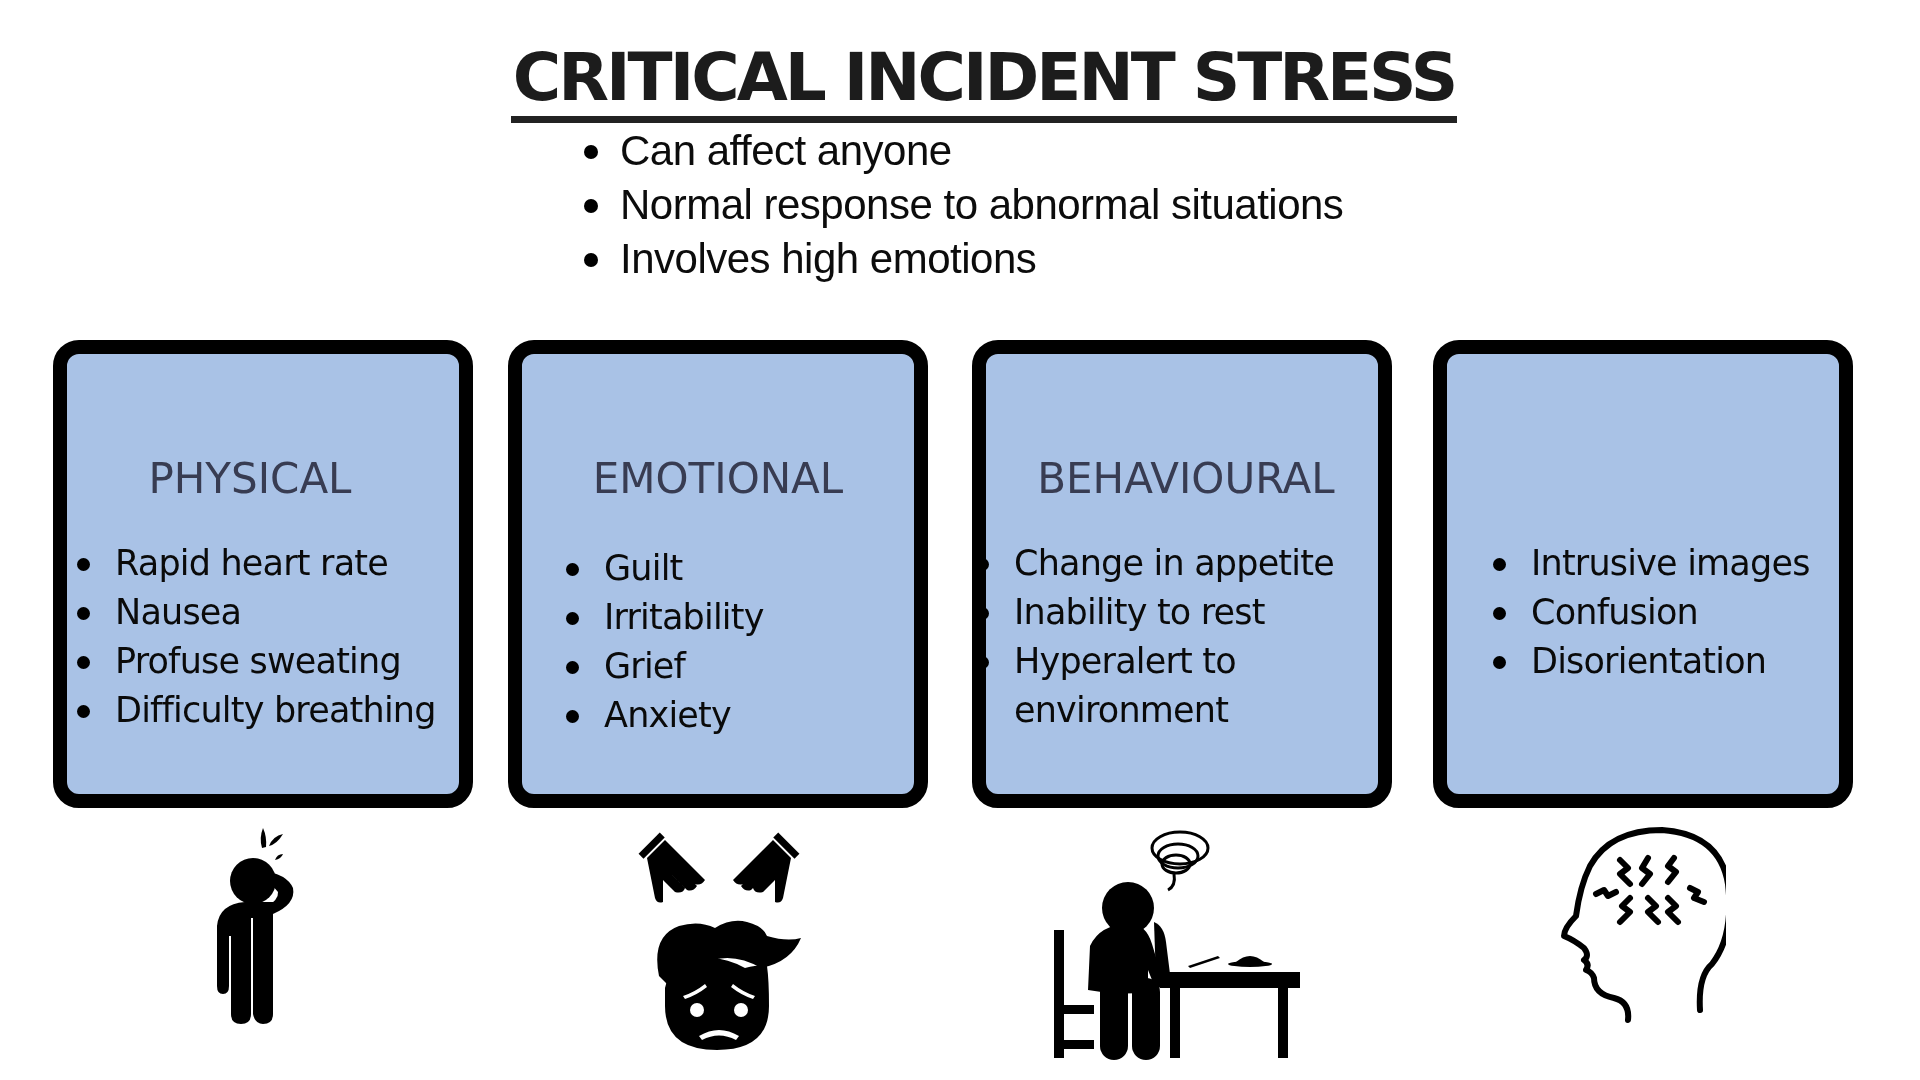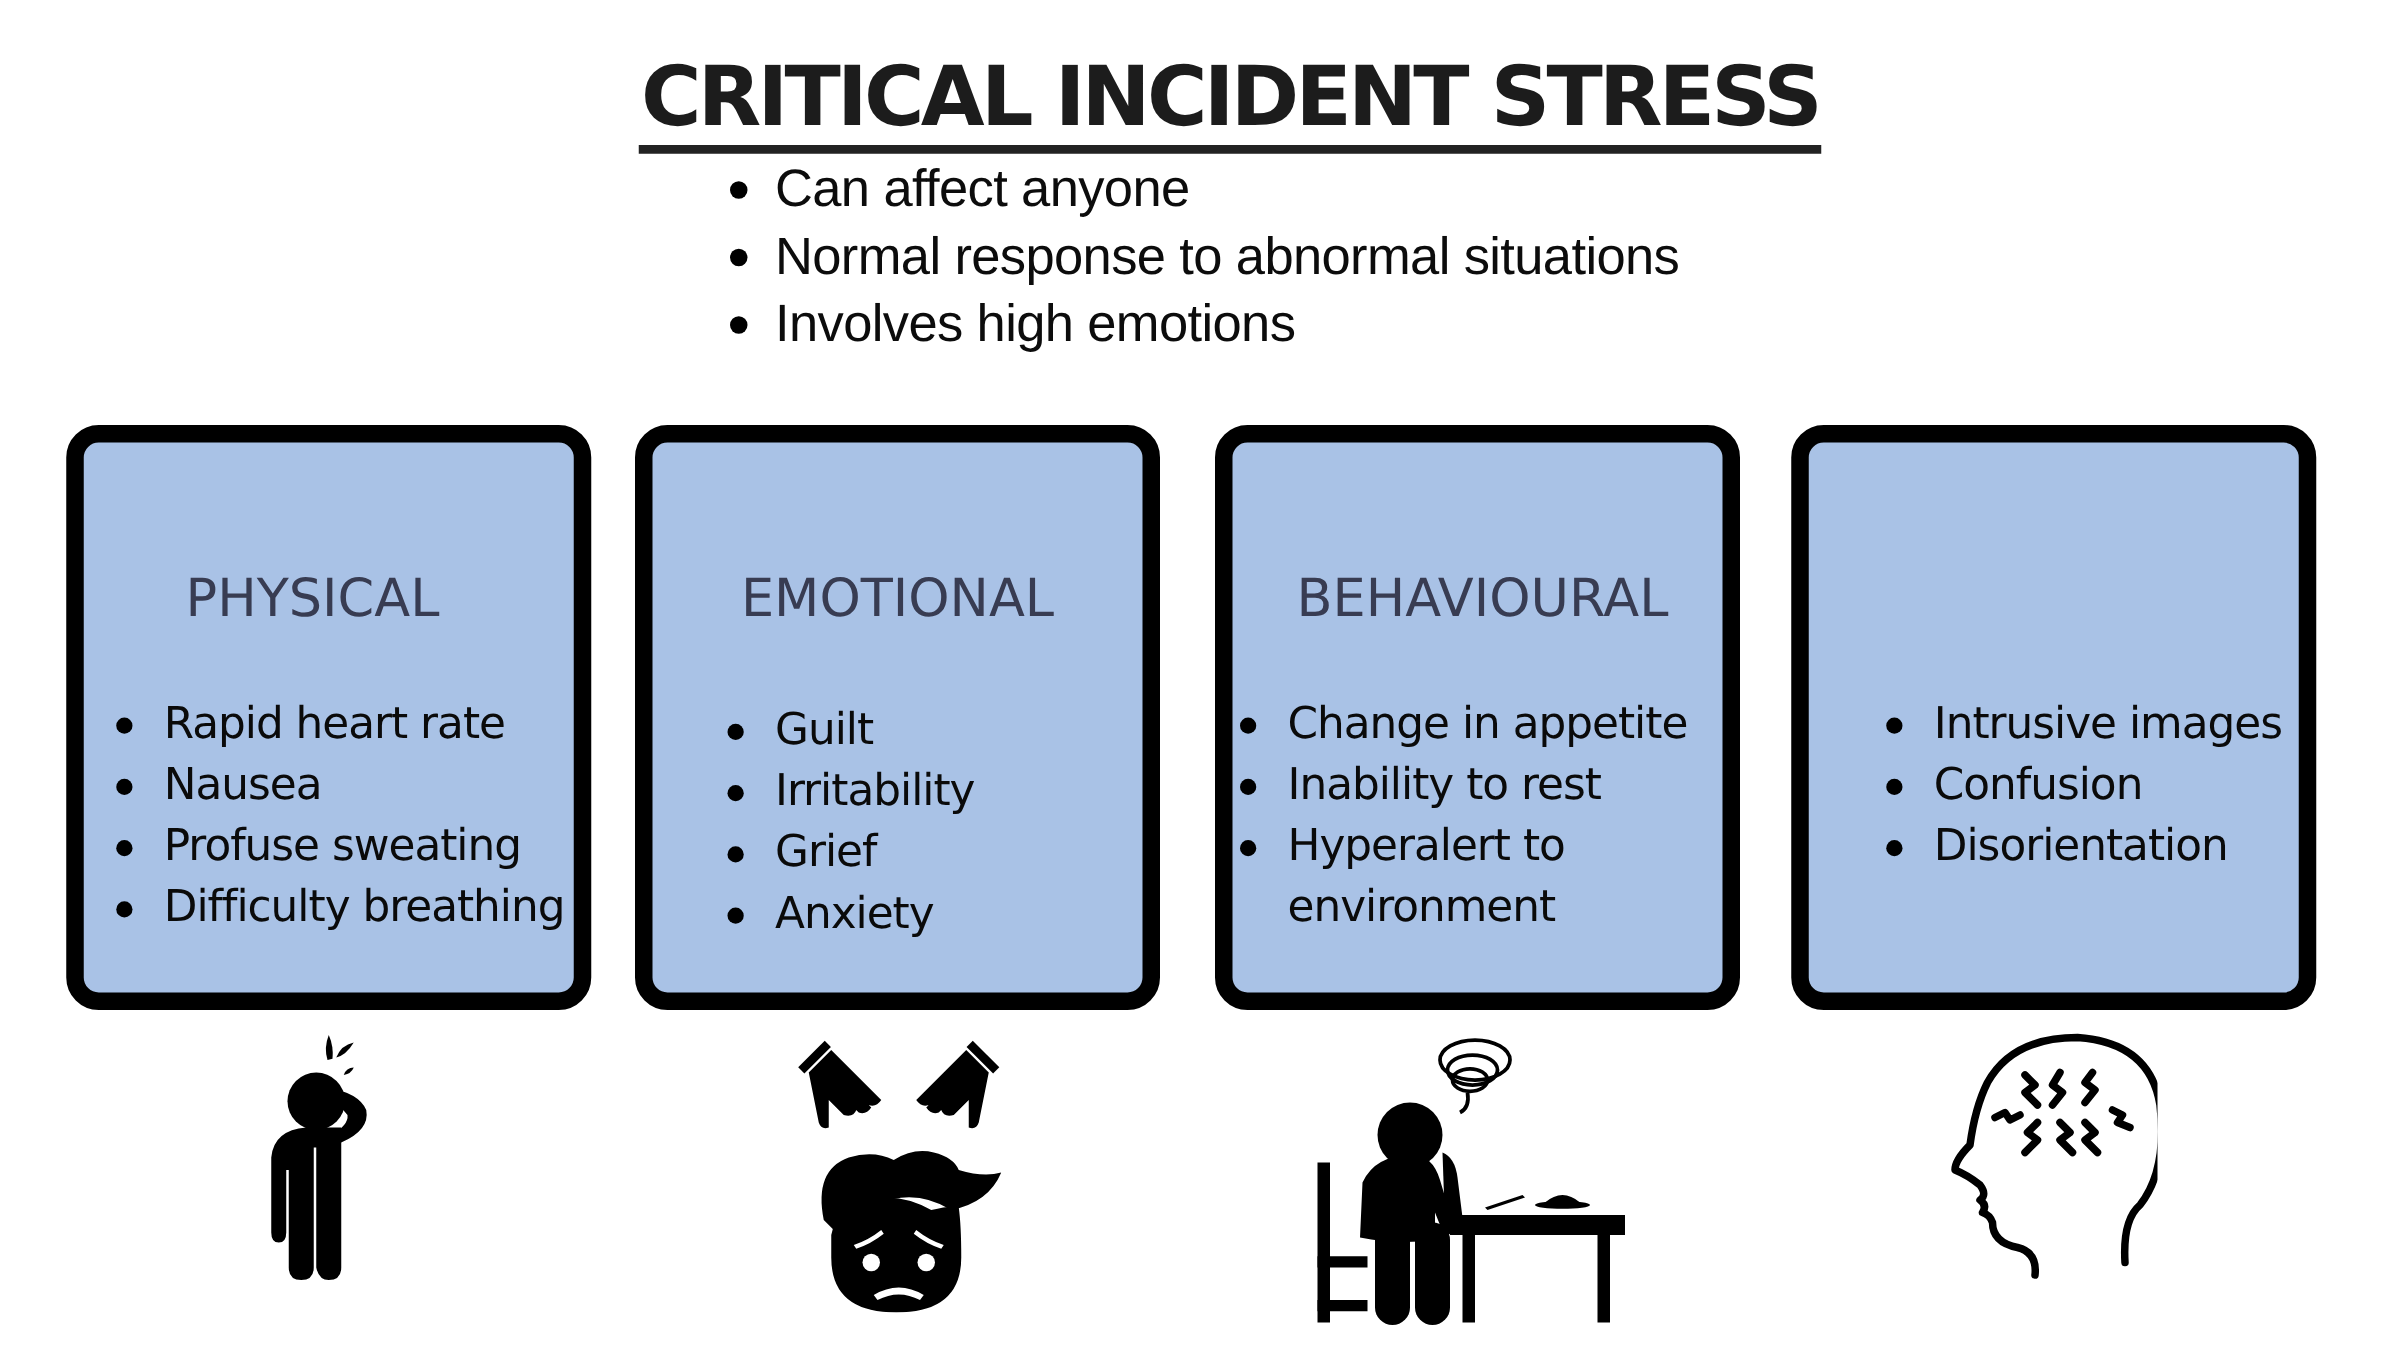--- a/index.html
+++ b/index.html
@@ -7,21 +7,21 @@
          font-family:"Liberation Sans", sans-serif; color:#111; }
   .title { position:absolute; left:0; width:1920px; top:40px; text-align:center; }
   .title span { font-family:"DejaVu Sans", sans-serif; font-weight:bold; font-size:66px; letter-spacing:-3px;
                 color:#1c1c1c; border-bottom:7px solid #222; line-height:76px; display:inline-block; padding:0 2px;margin-left:48px; }
   .intro { position:absolute; left:580px; top:124px; margin:0; padding:0; list-style:none; }
   .intro li { font-family:"Liberation Sans", sans-serif; font-size:42px; line-height:54px; color:#0c0c0c; position:relative; padding-left:40px; letter-spacing:-0.5px; }
   .intro li::before { content:""; position:absolute; left:4px; top:21px; width:14px; height:14px; background:#000; border-radius:50%; }
   .card { position:absolute; top:340px; height:440px; width:392px; background:#a9c2e6; border:14px solid #000; border-radius:26px; }
   .card h2 { margin:0; position:absolute; top:100px; left:0; right:0; text-align:center; font-family:"DejaVu Sans", sans-serif;
              font-weight:normal; font-size:42px; color:#383c52; letter-spacing:0px; }
-  .card ul { list-style:none; margin:16px; padding:0; position:absolute; top:185px; }
+  .card ul { list-style:none; margin:0; padding:0; position:absolute; top:185px; }
   .card li { font-family:"DejaVu Sans", sans-serif; font-size:35px; line-height:49px; color:#0a0a0a; position:relative; padding-left:42px; white-space:nowrap; letter-spacing:-0.8px; }
   .card li::before { content:""; position:absolute; left:4px; top:19px; width:13px; height:13px; background:#000; border-radius:50%; }
   .card li.cont::before { display:none; }
   .icon { position:absolute; }
 </style>
 </head>
 <body>
 
 <div class="title">
   <span>CRITICAL INCIDENT STRESS</span>

